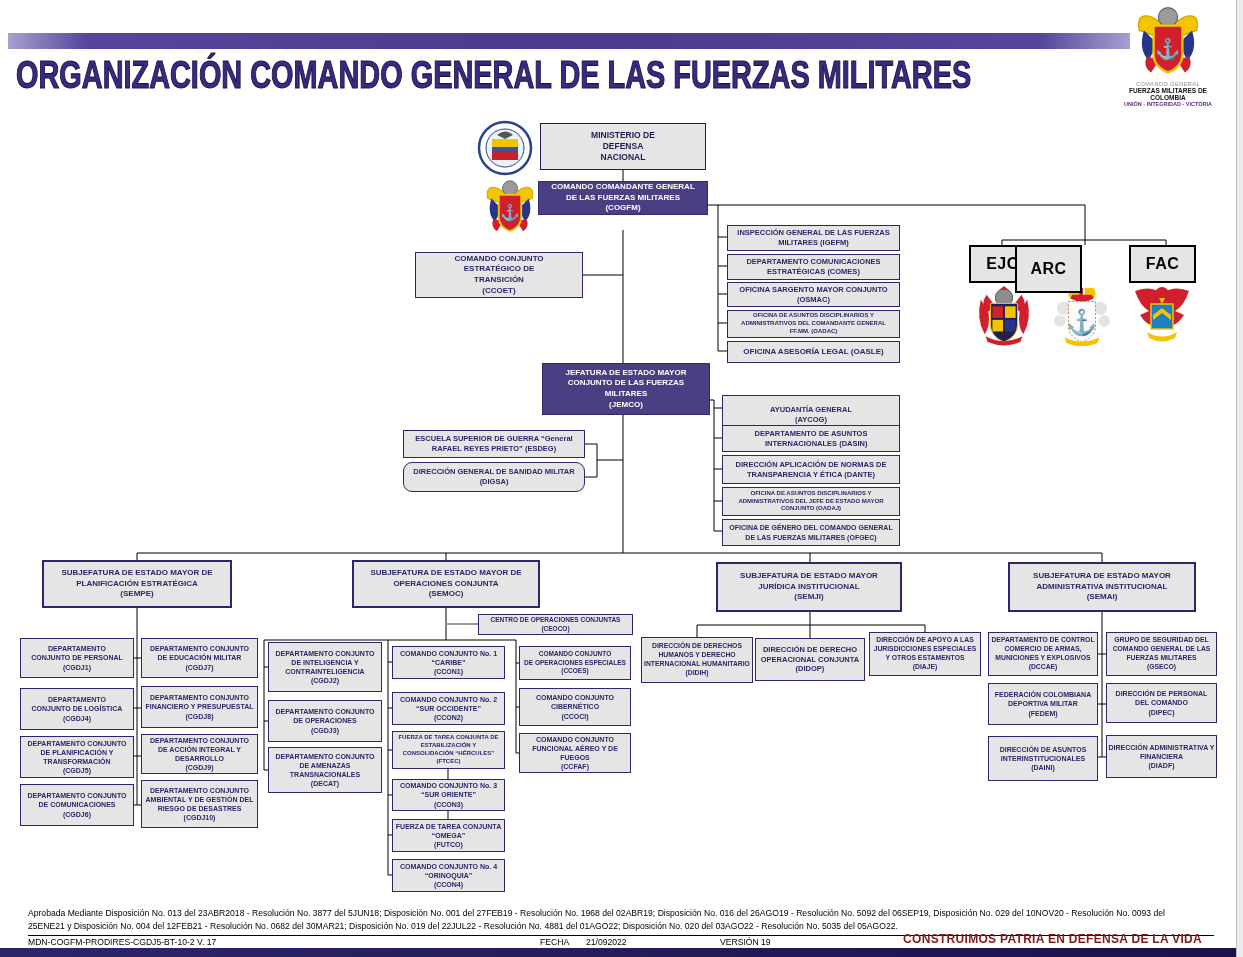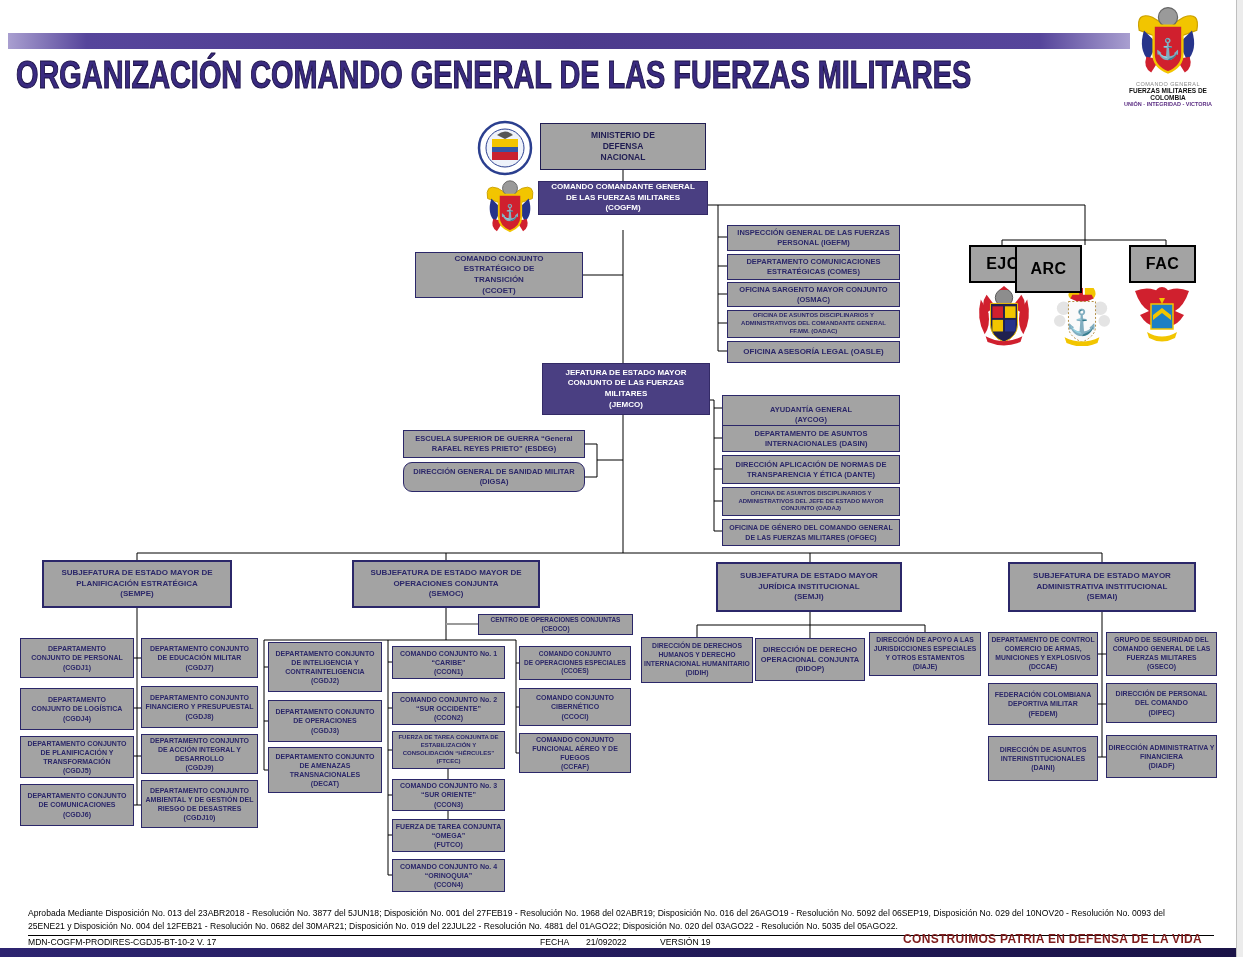--- a/index.html
+++ b/index.html
@@ -3,21 +3,21 @@
 <meta charset="utf-8">
 <style>
   html,body{margin:0;padding:0;}
   body{font-family:"Liberation Sans",sans-serif;background:#ececec;}
   .viewport{position:relative;width:1243px;height:957px;background:#ececec;overflow:hidden;}
   .page{position:absolute;left:0;top:0;width:1236px;height:957px;background:#ffffff;border-right:1px solid #bfbfbf;border-bottom:1px solid #bfbfbf;}
   .topbar{position:absolute;left:8px;top:33px;width:1122px;height:16px;
     background:linear-gradient(90deg,#a99fd0 0%,#56459b 7%,#4c3a8c 50%,#56459b 92%,#a99fd0 100%);}
   .title{position:absolute;left:16px;top:54px;font-weight:bold;font-size:38px;color:#3a2b80;
     -webkit-text-stroke:1.1px #1c1248;transform:scaleX(0.76);transform-origin:0 0;white-space:nowrap;letter-spacing:0;}
-  .box{position:absolute;background:#a3a3a3;border:1px solid #2b2769;color:#2b2769;
+  .box{position:absolute;background:#e5e5e5;border:1px solid #2b2769;color:#2b2769;
     display:flex;align-items:center;justify-content:center;text-align:center;
     font-weight:bold;font-size:7px;line-height:1.32;white-space:pre-line;box-sizing:border-box;padding:1px;}
   .purple{background:#4a3f82;color:#fff;border:1px solid #332a66;font-size:8px;}
   .hdr{font-size:8.5px;color:#1f1c52;border-color:#1f1c52;}
   .subj{border-width:2px;font-size:8px;}
   .force{border:2px solid #000;color:#000;font-size:16px;letter-spacing:0.5px;}
   .tiny{font-size:6px;line-height:1.3;}
   .small{font-size:6.5px;}
   svg.wires{position:absolute;left:0;top:0;pointer-events:none;}
   .crest{position:absolute;}
@@ -141,21 +141,21 @@
 NACIONAL</div>
   <div class="box purple" style="left:538px;top:181px;width:170px;height:34px;">COMANDO COMANDANTE GENERAL
 DE LAS FUERZAS MILITARES
 (COGFM)</div>
   <div class="box" style="left:415px;top:252px;width:168px;height:46px;font-size:8px;">COMANDO CONJUNTO
 ESTRATÉGICO DE
 TRANSICIÓN
 (CCOET)</div>
 
   <div class="box" style="left:727px;top:225px;width:173px;height:26px;font-size:7.5px;">INSPECCIÓN GENERAL DE LAS FUERZAS
-PERSONAL (IGEFM)</div>
+MILITARES (IGEFM)</div>
   <div class="box" style="left:727px;top:254px;width:173px;height:26px;font-size:7.5px;">DEPARTAMENTO COMUNICACIONES
 ESTRATÉGICAS (COMES)</div>
   <div class="box" style="left:727px;top:282px;width:173px;height:25px;font-size:7.5px;">OFICINA SARGENTO MAYOR CONJUNTO
 (OSMAC)</div>
   <div class="box tiny" style="left:727px;top:310px;width:173px;height:28px;">OFICINA DE ASUNTOS DISCIPLINARIOS Y
 ADMINISTRATIVOS DEL COMANDANTE GENERAL
 FF.MM. (OADAC)</div>
   <div class="box" style="left:727px;top:341px;width:173px;height:22px;font-size:8px;">OFICINA ASESORÍA LEGAL (OASLE)</div>
 
   <div class="box force" style="left:969px;top:245px;width:67px;height:38px;">EJC</div>
@@ -300,18 +300,18 @@
 FINANCIERA
 (DIADF)</div>
 
   <div class="approval">
     <div>Aprobada Mediante Disposición No. 013 del 23ABR2018 - Resolución No. 3877 del 5JUN18; Disposición No. 001 del 27FEB19 - Resolución No. 1968 del 02ABR19; Disposición No. 016 del 26AGO19 - Resolución No. 5092 del 06SEP19, Disposición No. 029 del 10NOV20 - Resolución No. 0093 del</div>
     <div>25ENE21 y Disposición No. 004 del 12FEB21 - Resolución No. 0682 del 30MAR21; Disposición No. 019 del 22JUL22 - Resolución No. 4881 del 01AGO22; Disposición No. 020 del 03AGO22 - Resolución No. 5035 del 05AGO22.</div>
   </div>
   <div class="fcell" style="left:28px;top:937px;">MDN-COGFM-PRODIRES-CGDJ5-BT-10-2 V. 17</div>
   <div class="fcell" style="left:540px;top:937px;">FECHA</div>
   <div class="fcell" style="left:586px;top:937px;">21/092022</div>
-  <div class="fcell" style="left:660px;top:937px;">VERSIÓN 19</div>
+  <div class="fcell" style="left:720px;top:937px;">VERSIÓN 19</div>
   <div class="motto">CONSTRUIMOS PATRIA EN DEFENSA DE LA VIDA</div>
   <div class="bottombar"></div>
 
  </div>
 </div>
 
 </body></html>

